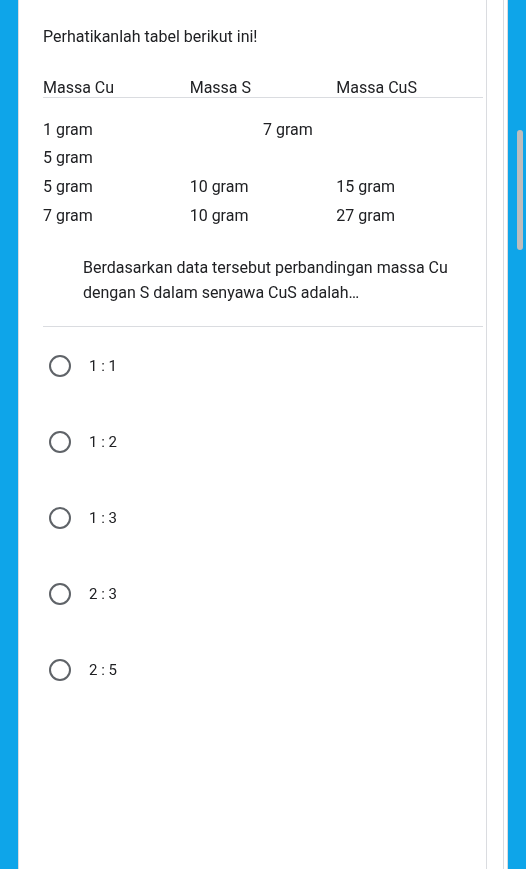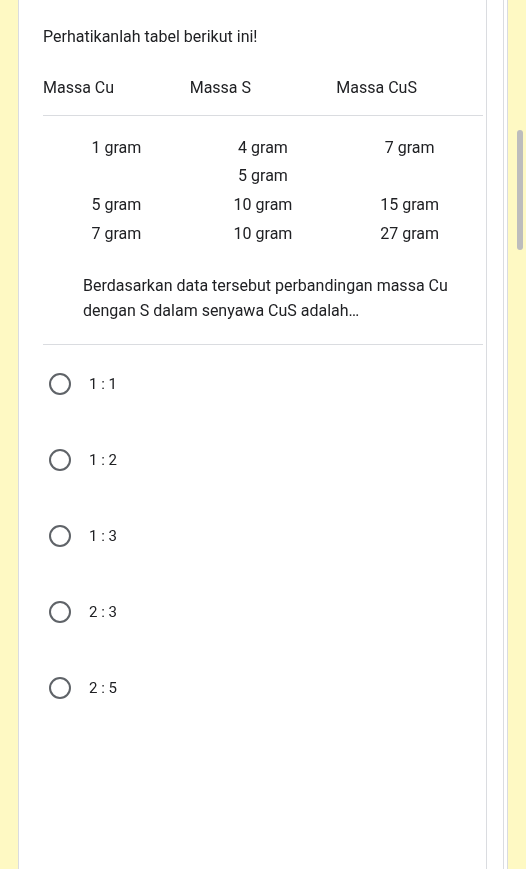--- a/index.html
+++ b/index.html
@@ -9,21 +9,21 @@
     }
     body {
       font-family: Roboto, Arial, sans-serif;
       background: #f0f0f0;
       width: 526px;
       height: 869px;
       overflow: hidden;
       position: relative;
     }
     .page-wrapper {
-      background: #fef9c3;
+      background: #0ea5e9;
       width: 100%;
       height: 100%;
       padding: 0 18px;
     }
     .card {
       background: #ffffff;
       border-left: 1px solid #dadce0;
       border-right: 1px solid #dadce0;
       width: 100%;
       height: 100%;
@@ -35,33 +35,31 @@
       color: #202124;
       line-height: 1.6;
       margin-bottom: 28px;
     }
     .data-table {
       width: 100%;
       margin-bottom: 24px;
     }
     .table-header-row {
       display: flex;
-      padding-bottom: 18px;
       border-bottom: 1px solid #dadce0;
       margin-bottom: 18px;
     }
     .table-header-cell {
       font-size: 16px;
       color: #202124;
       flex: 1;
     }
     .table-body-row {
       display: flex;
       line-height: 1.8;
-      text-align: center;
     }
     .table-body-cell {
       font-size: 16px;
       color: #202124;
       flex: 1;
     }
     .question-text {
       font-size: 16px;
       color: #202124;
       line-height: 1.6;
@@ -128,21 +126,20 @@
 
     <div class="data-table">
       <div class="table-header-row">
         <div class="table-header-cell">Massa Cu</div>
         <div class="table-header-cell">Massa S</div>
         <div class="table-header-cell">Massa CuS</div>
       </div>
       <div>
         <div class="table-body-row">
           <div class="table-body-cell">1 gram</div>
-          <div class="table-body-cell">4 gram</div>
           <div class="table-body-cell">7 gram</div>
         </div>
         <div class="table-body-row">
           <div class="table-body-cell">5 gram</div>
         </div>
         <div class="table-body-row">
           <div class="table-body-cell">5 gram</div>
           <div class="table-body-cell">10 gram</div>
           <div class="table-body-cell">15 gram</div>
         </div>

